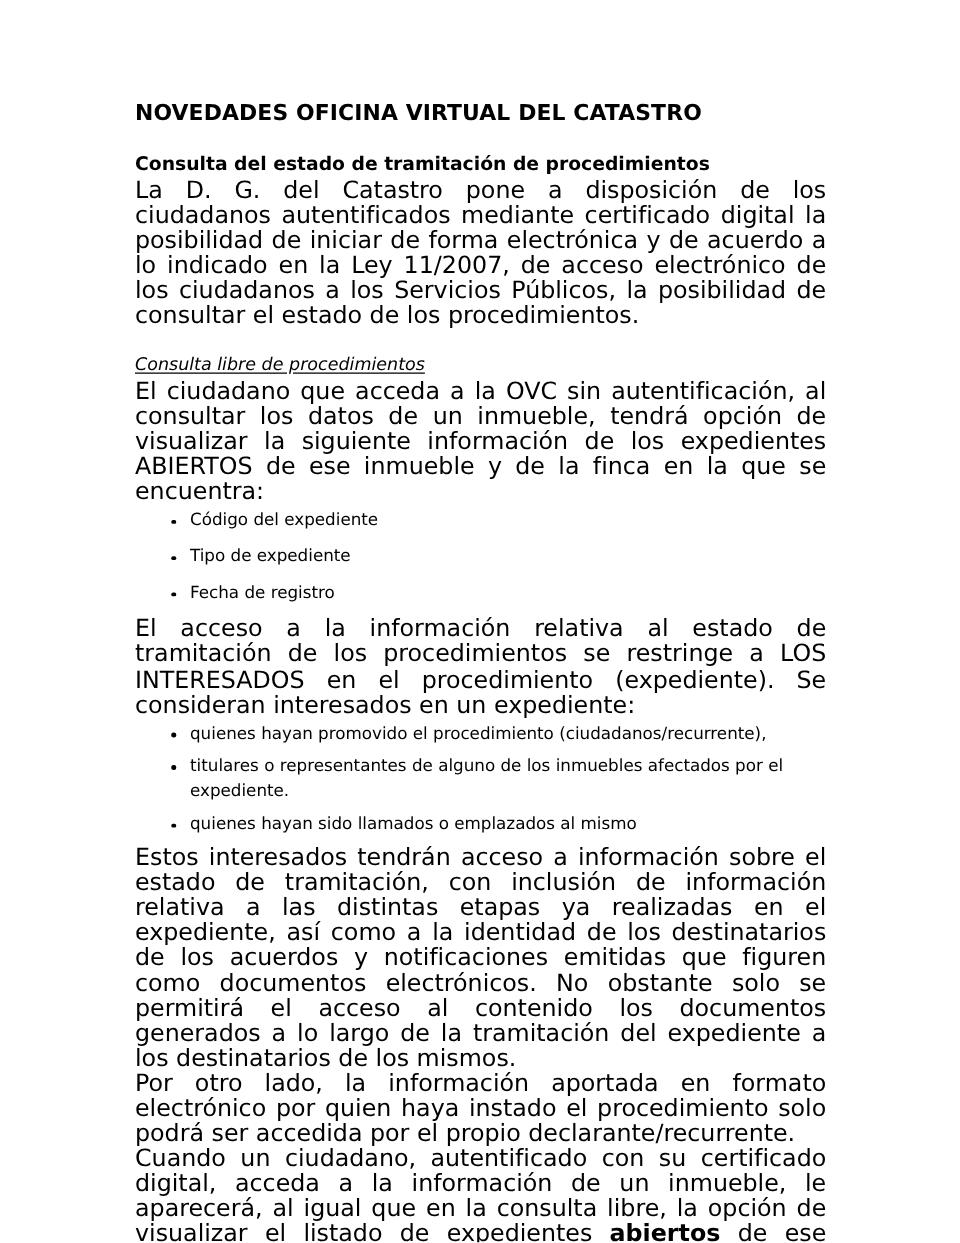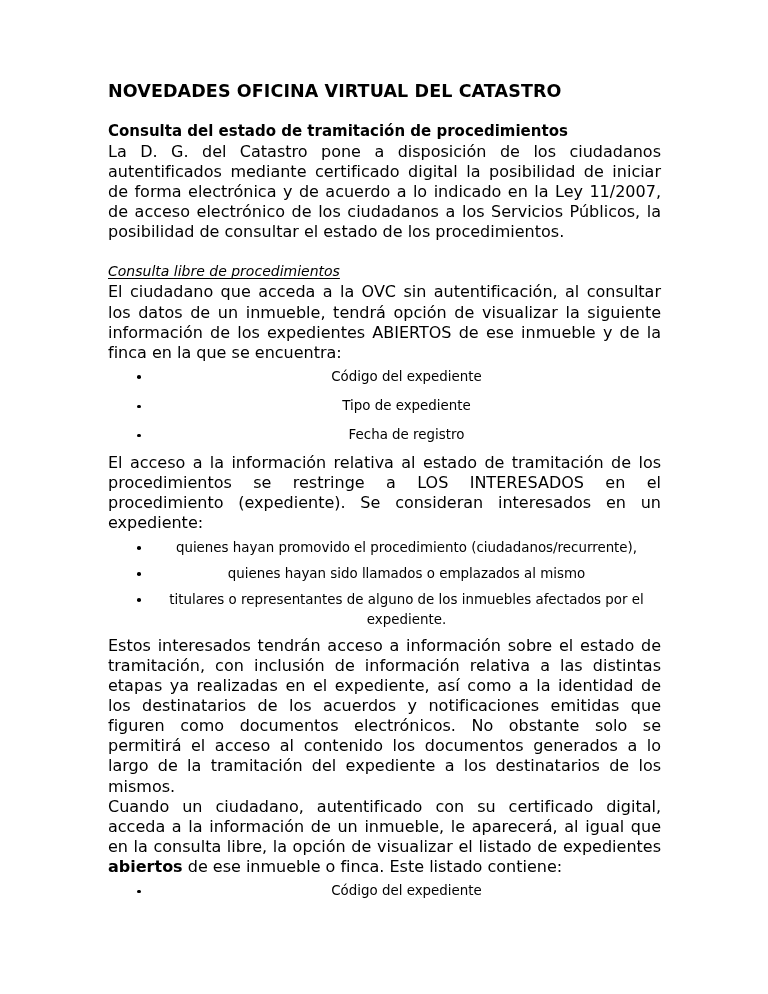--- a/index.html
+++ b/index.html
@@ -51,21 +51,21 @@
     font-style: italic;
     line-height: 20px;
     margin: 0 0 1px 0;
   }
   .section-heading span.u {
     text-decoration: underline;
     text-underline-offset: 2px;
   }
 
   p.body {
-    font-size: 16px;
+    font-size: 19px;
     line-height: 20.1px;
     text-align: justify;
     margin: 0;
     -webkit-hyphens: none;
     hyphens: none;
   }
   p.body.gap-below { margin-bottom: 19px; }
 
   p.body b { font-weight: bold; }
 
@@ -76,21 +76,21 @@
   }
   ul.bullets.gap-above { margin-top: 4px; }
   ul.bullets.gap-below { margin-bottom: 8px; }
 
   ul.bullets > li {
     position: relative;
     font-size: 13.4px;
     line-height: 20.1px;
     padding-left: 44px;
     margin-bottom: 9px;
-    text-align: center;
+    text-align: left;
   }
   ul.bullets > li:last-child { margin-bottom: 0; }
 
   ul.bullets > li::before {
     content: "";
     position: absolute;
     left: 29px;
     top: 8.6px;
     width: 3.6px;
     height: 3.6px;
@@ -121,26 +121,27 @@
     <ul class="bullets gap-above gap-below">
       <li>Código del expediente</li>
       <li>Tipo de expediente</li>
       <li>Fecha de registro</li>
     </ul>
 
     <p class="body">El acceso a la información relativa al estado de tramitación de los procedimientos se restringe a LOS INTERESADOS en el procedimiento (expediente). Se consideran interesados en un expediente:</p>
 
     <ul class="bullets gap-above tight">
       <li>quienes hayan promovido el procedimiento (ciudadanos/recurrente),</li>
+      <li>titulares o representantes de alguno de los inmuebles afectados por el expediente.</li>
       <li>quienes hayan sido llamados o emplazados al mismo</li>
-      <li>titulares o representantes de alguno de los inmuebles afectados por el expediente.</li>
     </ul>
 
     <p class="body">Estos interesados tendrán acceso a información sobre el estado de tramitación, con inclusión de información relativa a las distintas etapas ya realizadas en el expediente, así como a la identidad de los destinatarios de los acuerdos y notificaciones emitidas que figuren como documentos electrónicos. No obstante solo se permitirá el acceso al contenido los documentos generados a lo largo de la tramitación del expediente a los destinatarios de los mismos.</p>
 
+    <p class="body">Por otro lado, la información aportada en formato electrónico por quien haya instado el procedimiento solo podrá ser accedida por el propio declarante/recurrente.</p>
 
     <p class="body"><span>Cuando un ciudadano, autentificado con su certificado digital, acceda a la información de un inmueble, le aparecerá, al igual que en la consulta libre, la opción de visualizar el listado de expedientes </span><b>abiertos</b><span> de ese inmueble o finca. Este listado contiene:</span></p>
 
     <ul class="bullets gap-above">
       <li>Código del expediente</li>
     </ul>
 
   </div>
 </div>
 

